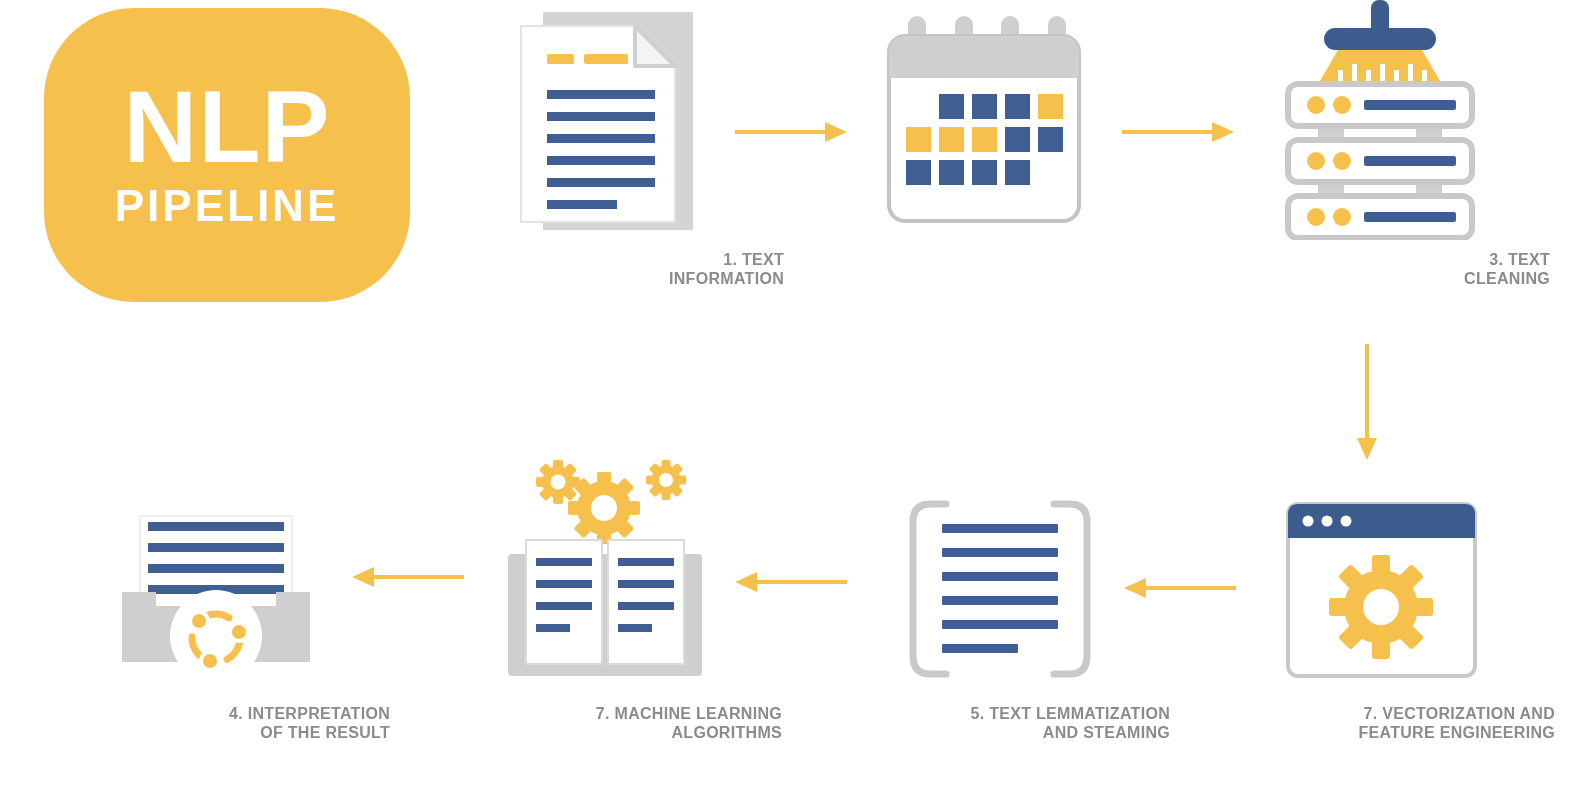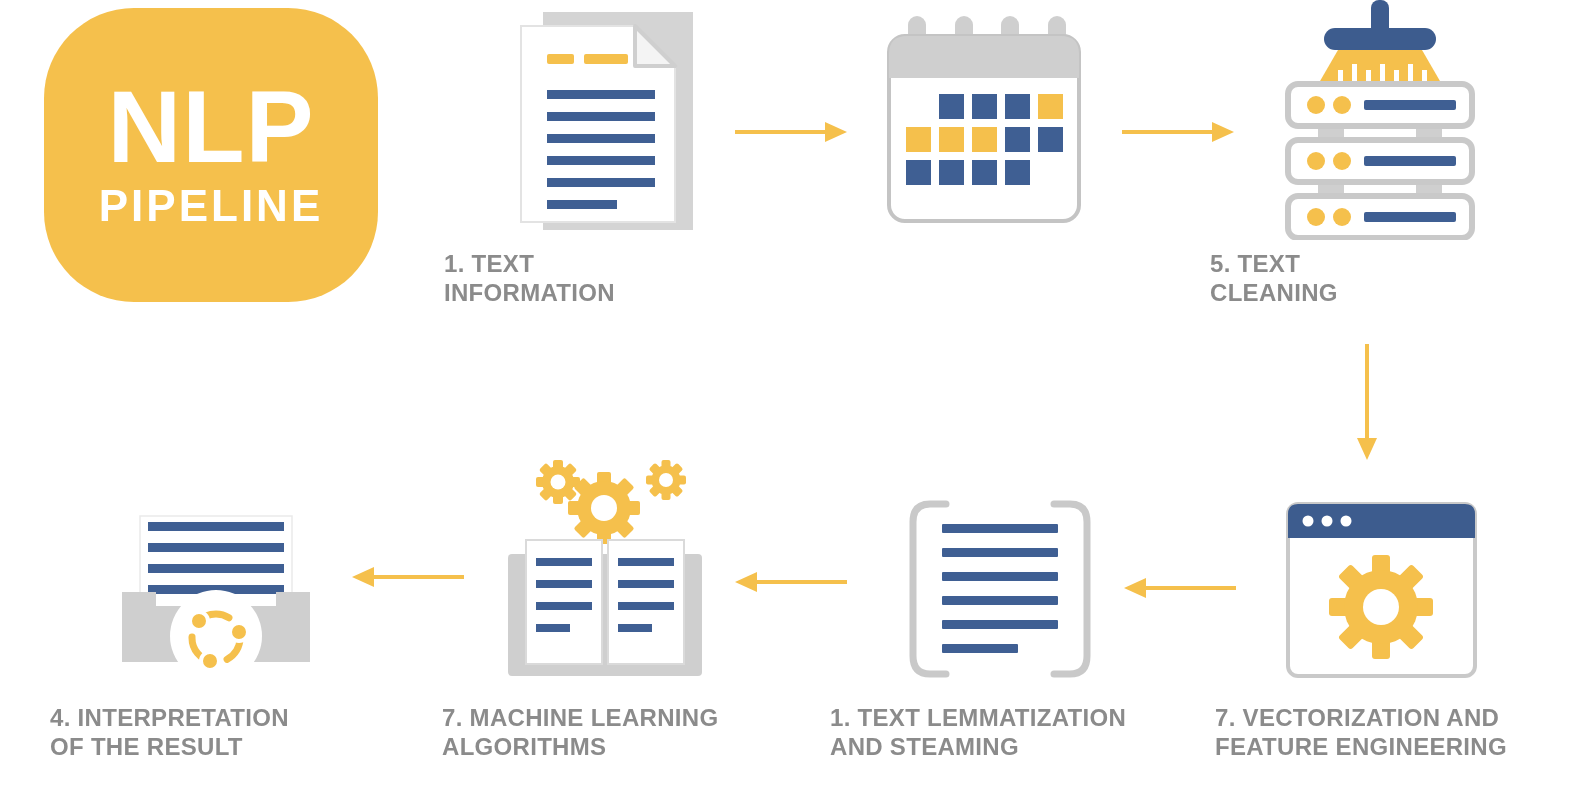--- a/index.html
+++ b/index.html
@@ -2,32 +2,32 @@
 <html><head>
 <meta charset="utf-8">
 <style>
   html,body{margin:0;padding:0;background:#ffffff;}
   #canvas{
     position:relative;width:1588px;height:802px;background:#ffffff;
     font-family:"Liberation Sans",sans-serif;overflow:hidden;
   }
   
   .badge{
-    position:absolute;left:44px;top:8px;width:334px;height:294px;
+    position:absolute;left:44px;top:8px;width:366px;height:294px;
     background:#F5C04C;border-radius:90px;
     display:flex;flex-direction:column;align-items:center;justify-content:center;
     color:#ffffff;text-align:center;
   }
   .badge-title{font-size:102px;font-weight:bold;line-height:0.95;letter-spacing:1px;}
   .badge-subtitle{font-size:44px;font-weight:bold;letter-spacing:3px;margin-top:6px;}
   
   .icon{position:absolute;}
   .step-label{
-    position:absolute;width:340px;text-align:left;
-    font-size:24px;font-weight:bold;color:#8B8B8B;line-height:1.2;
+    position:absolute;width:340px;text-align:right;
+    font-size:16px;font-weight:bold;color:#8B8B8B;line-height:1.2;
     letter-spacing:0.3px;white-space:pre-line;
   }
   
   .arrow{position:absolute;height:20px;width:112px;}
   .arrow .shaft{position:absolute;background:#F5C04C;}
   .arrow-right .shaft{left:0;top:8px;width:90px;height:4px;}
   .arrow-right .head{position:absolute;left:90px;top:0;width:0;height:0;
     border-top:10px solid transparent;border-bottom:10px solid transparent;
     border-left:22px solid #F5C04C;}
   .arrow-left .shaft{left:22px;top:8px;width:90px;height:4px;}
@@ -227,25 +227,25 @@
     <circle cx="100" cy="124" r="24" fill="none" stroke="#F5C04C" stroke-width="7" stroke-linecap="round" stroke-dasharray="34 16" stroke-dashoffset="8"></circle>
     <g fill="#F5C04C" stroke="#FFFFFF" stroke-width="4">
       <circle cx="83" cy="107" r="9"></circle>
       <circle cx="123" cy="118" r="9"></circle>
       <circle cx="94" cy="147" r="9"></circle>
     </g>
   </svg>
 
   <div class="step-label" style="left:444px;top:250px">1. TEXT
 INFORMATION</div>
-  <div class="step-label" style="left:1210px;top:250px">5. TEXT
+  <div class="step-label" style="left:1210px;top:250px">3. TEXT
 CLEANING</div>
   <div class="step-label" style="left:1215px;top:704px">7. VECTORIZATION AND
 FEATURE ENGINEERING</div>
-  <div class="step-label" style="left:830px;top:704px">1. TEXT LEMMATIZATION
+  <div class="step-label" style="left:830px;top:704px">5. TEXT LEMMATIZATION
 AND STEAMING</div>
   <div class="step-label" style="left:442px;top:704px">7. MACHINE LEARNING
 ALGORITHMS</div>
   <div class="step-label" style="left:50px;top:704px">4. INTERPRETATION
 OF THE RESULT</div>
 
   <div class="arrow arrow-right" style="left:735px;top:122px">
       <div class="shaft"></div>
       <div class="head"></div>
     </div>

